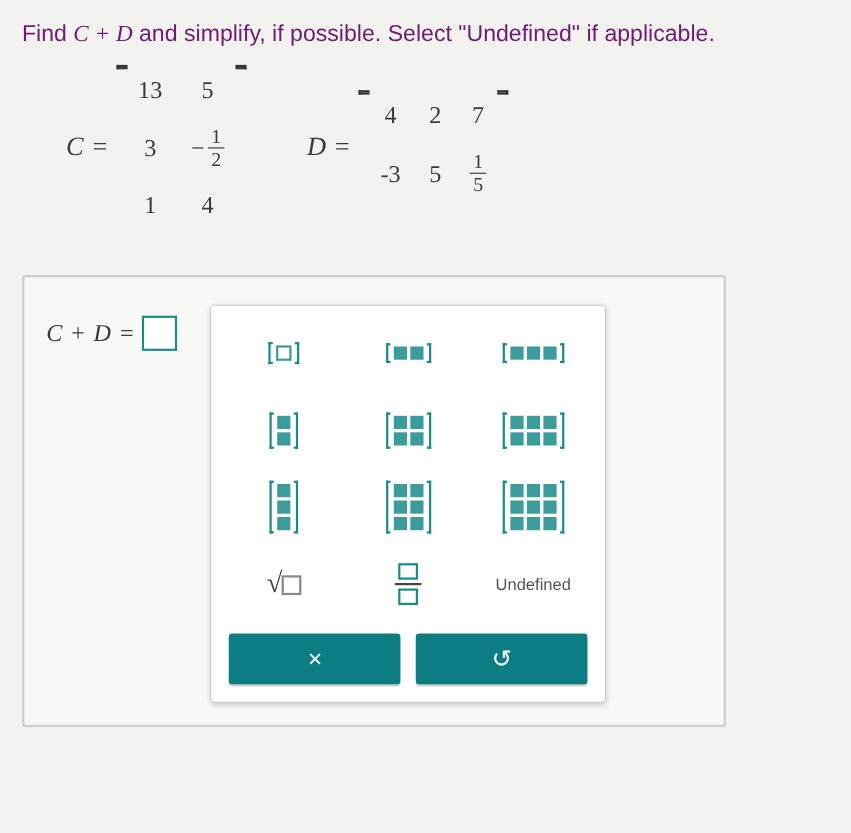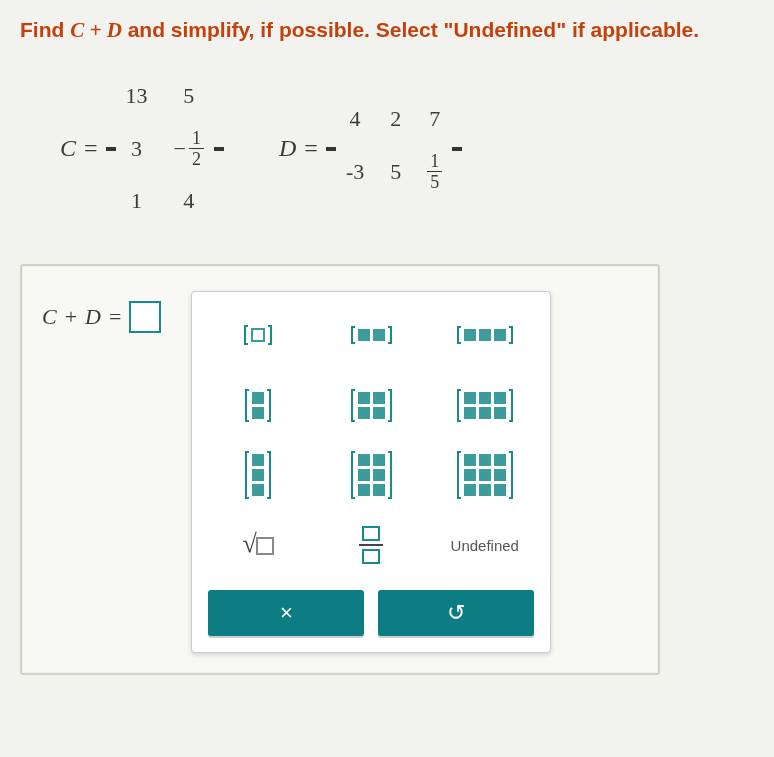--- a/index.html
+++ b/index.html
@@ -7,39 +7,39 @@
     margin: 0;
     padding: 18px 20px;
     font-family: Georgia, 'Times New Roman', serif;
     background: #f2f2ee;
     color: #3a3a3a;
     width: 774px;
   }
   .question {
     font-size: 21px;
     font-family: Arial, Helvetica, sans-serif;
-    color: #c2410c;
-    margin-bottom: 30px;
-    font-weight: 700;
+    color: #701a75;
+    margin-bottom: 16px;
+    font-weight: 400;
   }
   .question .var { font-style: italic; font-family: Georgia, serif; }
 
   .matrices-row {
     display: flex;
     align-items: center;
     gap: 55px;
     padding: 0 30px 30px 40px;
   }
   .matrix-eq { display: flex; align-items: center; gap: 6px; }
   .eq-label { font-size: 24px; font-style: italic; }
   .eq-sign { font-size: 24px; margin: 0 2px; }
 
   .matrix {
     display: inline-flex;
-    align-items: center;
+    align-items: flex-start;
   }
   .bracket {
     width: 10px;
     border-top: 2.5px solid #333;
     border-bottom: 2.5px solid #333;
   }
   .bracket.left { border-left: 2.5px solid #333; }
   .bracket.right { border-right: 2.5px solid #333; }
   .matrix-cells {
     display: grid;

